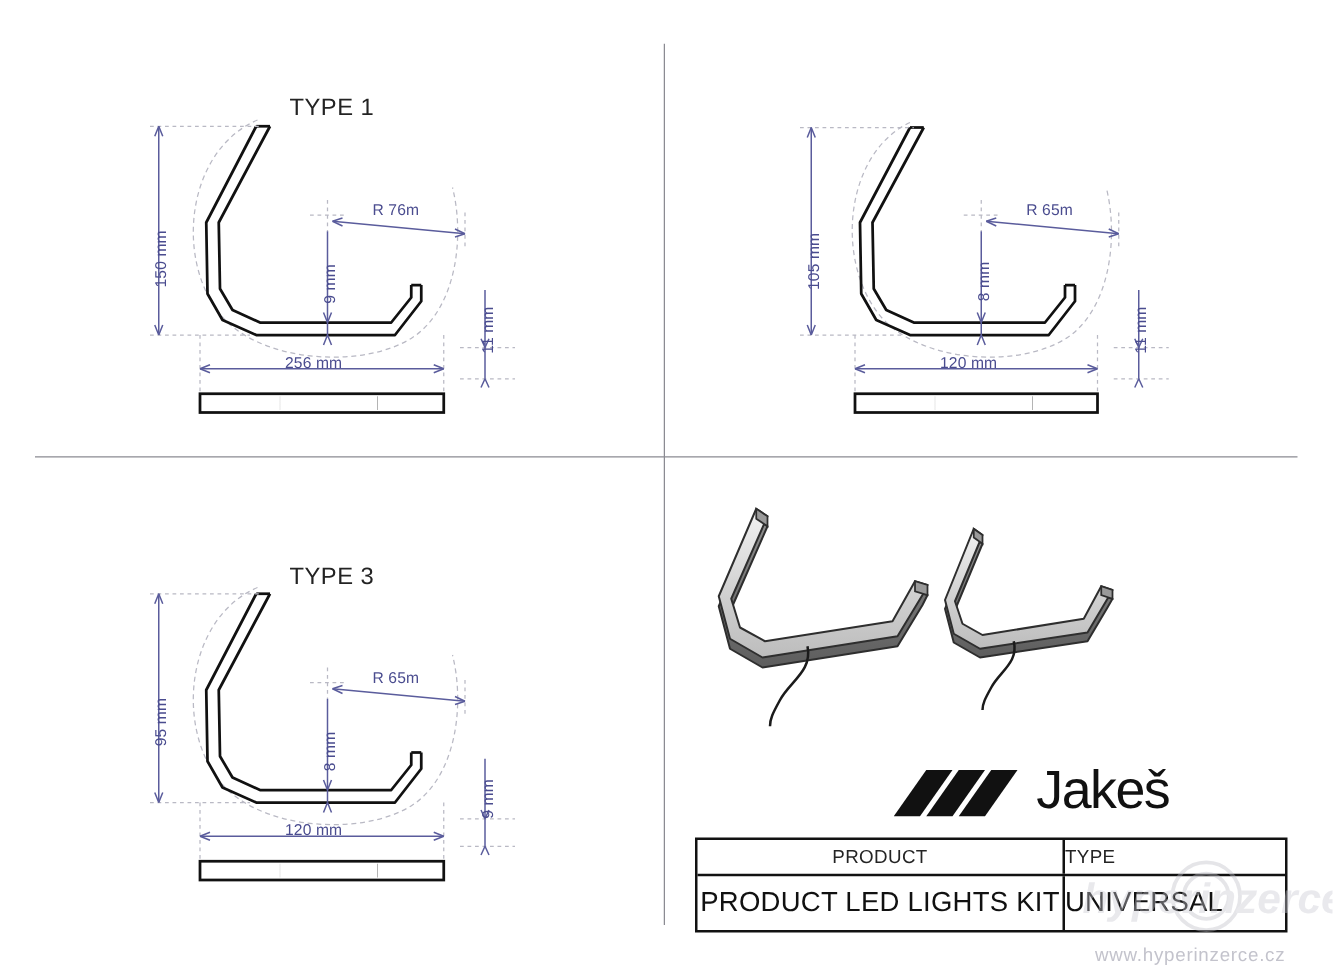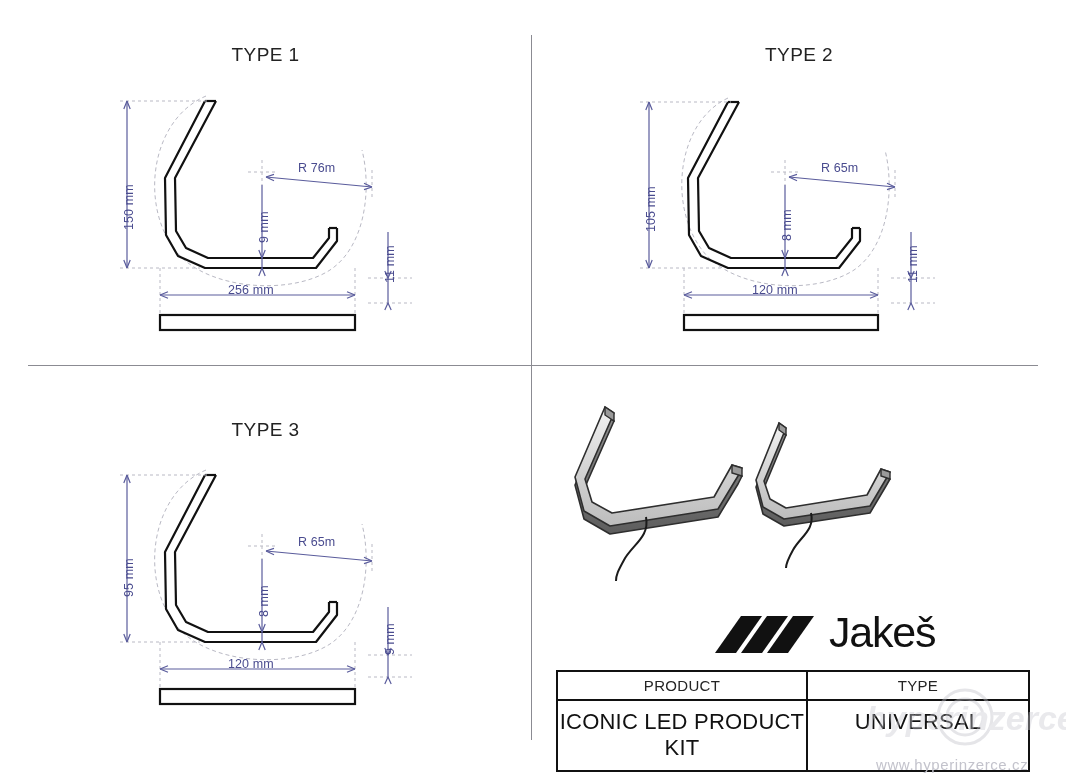--- a/index.html
+++ b/index.html
@@ -14,21 +14,21 @@
          background:#8b8b92;}
 
   
   .quad{position:absolute;}
   #q1{left:0;top:0;width:531px;height:366px;}
   #q2{left:532px;top:0;width:534px;height:366px;}
   #q3{left:0;top:367px;width:531px;height:361px;}
   #q4{left:532px;top:367px;width:534px;height:413px;}
 
   .type-title{position:absolute;width:100%;text-align:center;
-              font-size:19px;letter-spacing:.4px;color:#232323;}
+              font-size:19px;letter-spacing:.4px;color:#232323;margin-top:32px;}
   #q1 .type-title{top:44px;}
   #q2 .type-title{top:44px;}
   #q3 .type-title{top:52px;}
 
   .dwg{position:absolute;left:0;top:0;}
 
   
   .dim{position:absolute;font-size:12.5px;color:#4a4c8f;
        white-space:nowrap;letter-spacing:.1px;}
   .dim.v{transform-origin:0 0;transform:rotate(-90deg);}
@@ -37,23 +37,23 @@
   .logo{position:absolute;left:715px;top:612px;height:46px;display:flex;
         }
   .logo-mark{display:block;}
   .logo-word{font-size:43px;font-weight:400;line-height:.93;color:#111;
              letter-spacing:-1.2px;margin-left:2px;}
 
   .tblock{position:absolute;left:556px;top:670px;width:474px;
           border:2.2px solid #111;box-sizing:border-box;background:transparent;}
   .tb-row{display:flex;}
   .tb-row.head{border-bottom:2.2px solid #111;}
-  .tb-c1{width:250px;box-sizing:border-box;border-right:2.2px solid #111;
+  .tb-c1{width:294px;box-sizing:border-box;border-right:2.2px solid #111;
          text-align:center;}
-  .tb-c2{flex:1;box-sizing:border-box;text-align:center;}
+  .tb-c2{flex:1;box-sizing:border-box;text-align:left;}
   .tb-head-cell{font-size:15px;color:#242424;padding:5px 0 5px;letter-spacing:.3px;}
   .tb-val-cell{font-size:22px;color:#111;padding:8px 0 9px;letter-spacing:.2px;}
 
   
   .wm-big{position:absolute;left:862px;top:686px;width:205px;height:62px;
           pointer-events:none;opacity:.40;}
   .wm-url{position:absolute;left:876px;top:756px;font-size:15px;
           color:#c3c3cc;letter-spacing:.6px;pointer-events:none;
           font-weight:400;}
 </style>
@@ -127,21 +127,20 @@
     </svg>
 
     <div class="dim v" style="left:122px;top:230px;">150 mm</div>
     <div class="dim" style="left:228px;top:283px;">256 mm</div>
     <div class="dim" style="left:298px;top:161px;">R 76m</div>
     <div class="dim v" style="left:257px;top:243px;">9 mm</div>
     <div class="dim v" style="left:383px;top:283px;">11 mm</div>
   </div>
 
   <div class="quad" id="q2">
-    <div class="type-title">TYPE 2</div>
 
     <svg class="dwg" width="534" height="366" viewBox="0 0 534 366">
       <path d="M196,98 C145,122 136,205 170,250 C200,290 282,296 322,270 C356,247 363,190 353,150" fill="none" stroke="#b9b9c4" stroke-width="1" stroke-dasharray="4,3"></path>
       <path d="M196,102 L156,178 L157,235 L169,256 L196,268 L307,268 L328,241 L328,228" fill="none" stroke="#111" stroke-width="2.2" stroke-linejoin="round"></path>
       <path d="M207,102 L166,178 L167,231 L177,248 L199,258 L304,258 L320,238 L320,228" fill="none" stroke="#111" stroke-width="2.2" stroke-linejoin="round"></path>
       <path d="M196,102 L207,102" stroke="#111" stroke-width="2.2"></path>
       <path d="M320,228 L328,228" stroke="#111" stroke-width="2.2"></path>
 
       <g stroke="#b9b9c4" stroke-width="1" stroke-dasharray="3,3">
         <line x1="108" y1="102" x2="199" y2="102"></line>
@@ -305,21 +304,21 @@
     </svg>
     <span class="logo-word">Jakeš</span>
   </div>
 
   <div class="tblock">
     <div class="tb-row head">
       <div class="tb-c1 tb-head-cell">PRODUCT</div>
       <div class="tb-c2 tb-head-cell">TYPE</div>
     </div>
     <div class="tb-row">
-      <div class="tb-c1 tb-val-cell">ICONIC LED PRODUCT KIT</div>
+      <div class="tb-c1 tb-val-cell">PRODUCT LED LIGHTS KIT</div>
       <div class="tb-c2 tb-val-cell">UNIVERSAL</div>
     </div>
   </div>
 
   <svg class="wm-big" viewBox="0 0 205 62">
     <g fill="none" stroke="#bfbfc8" stroke-width="3">
       <circle cx="103" cy="31" r="27"></circle>
       <circle cx="103" cy="31" r="18"></circle>
     </g>
     <g fill="#c9c9d2" font-family="'Liberation Sans', sans-serif" font-size="34" font-weight="700" font-style="italic">

